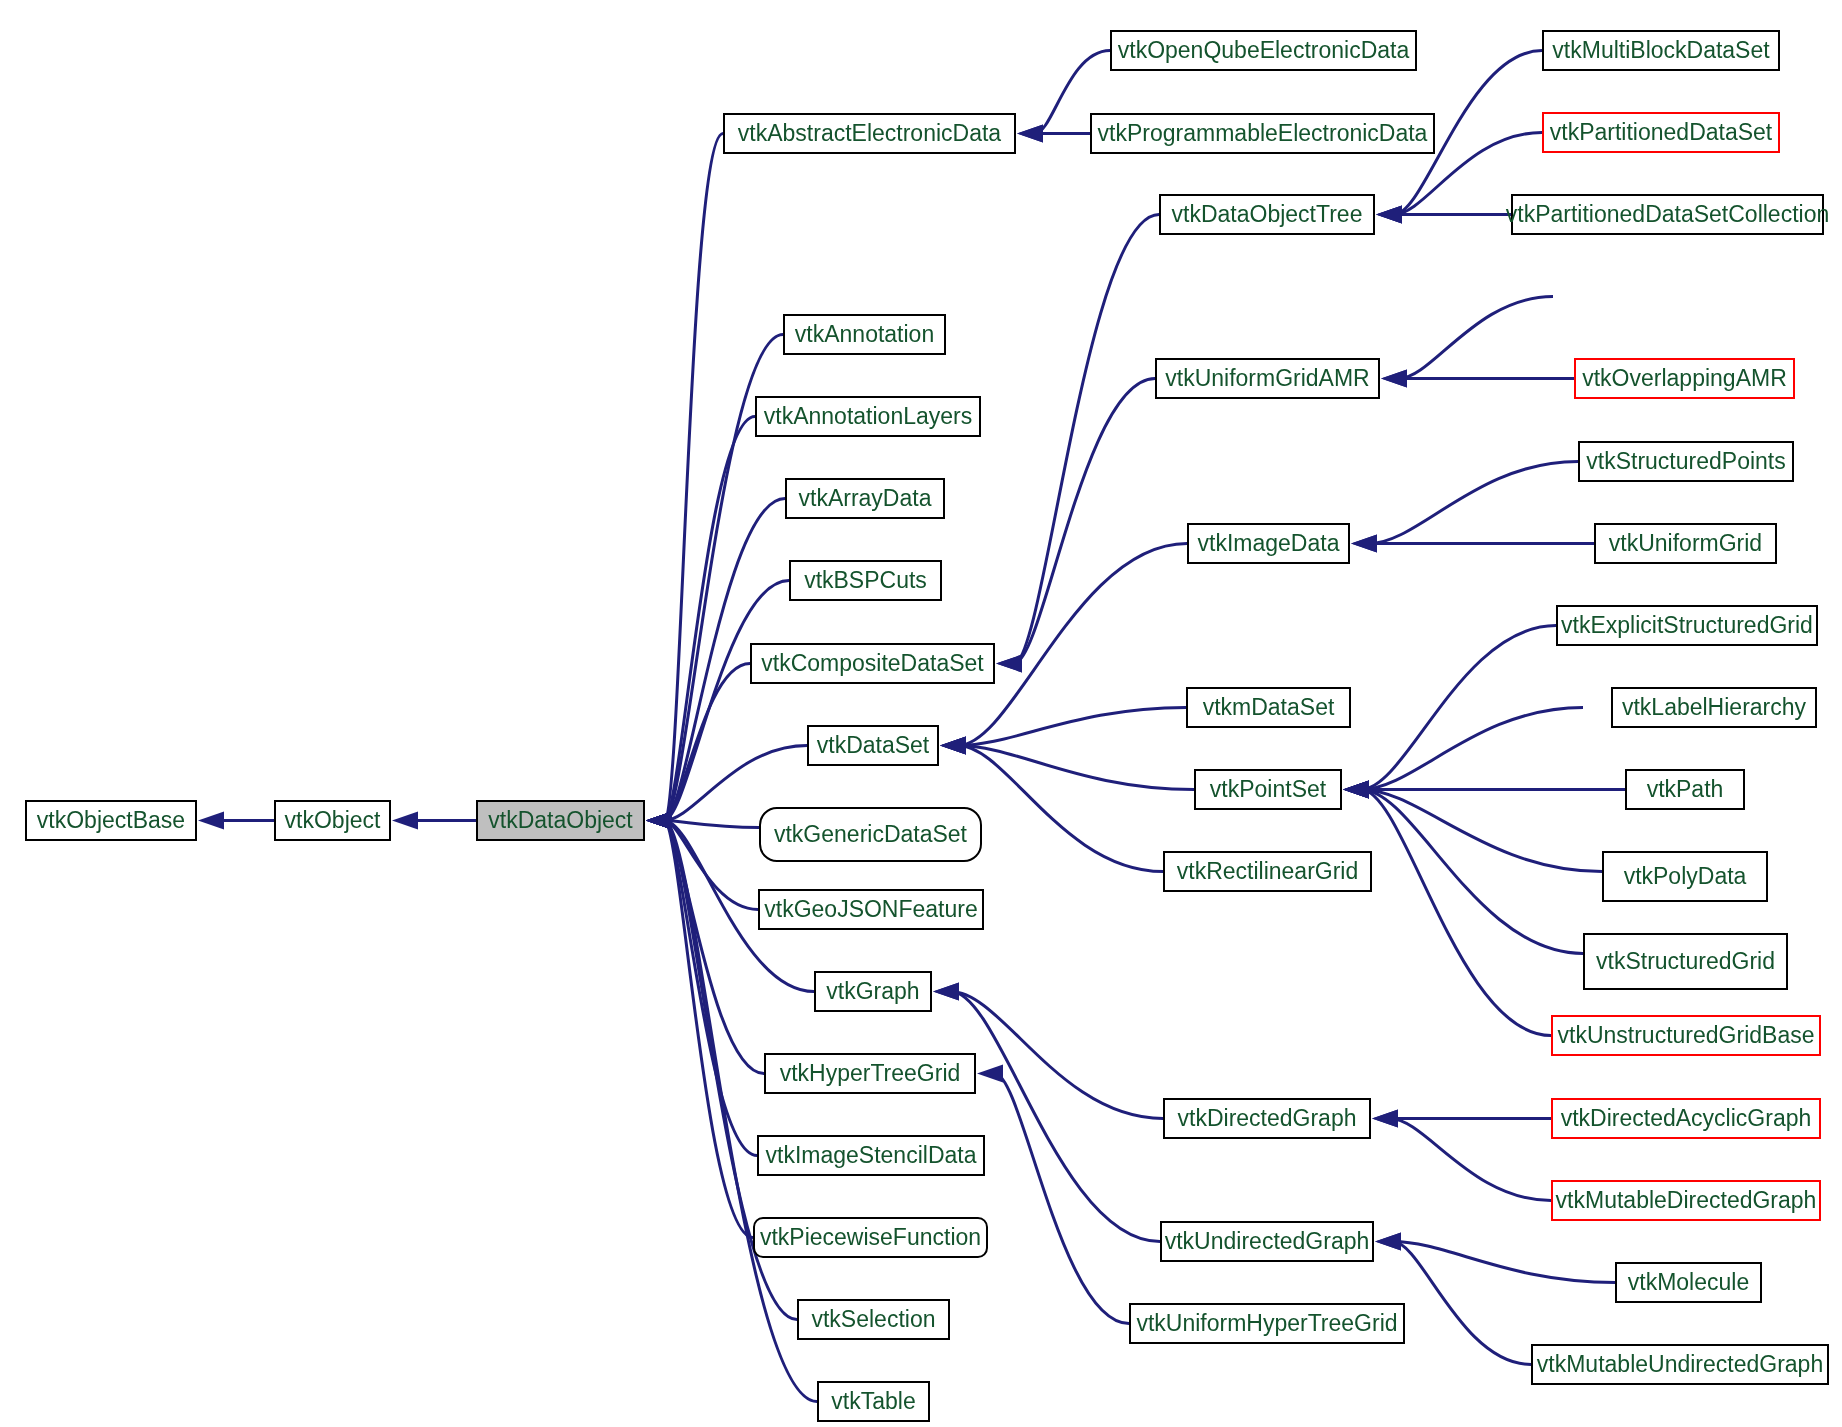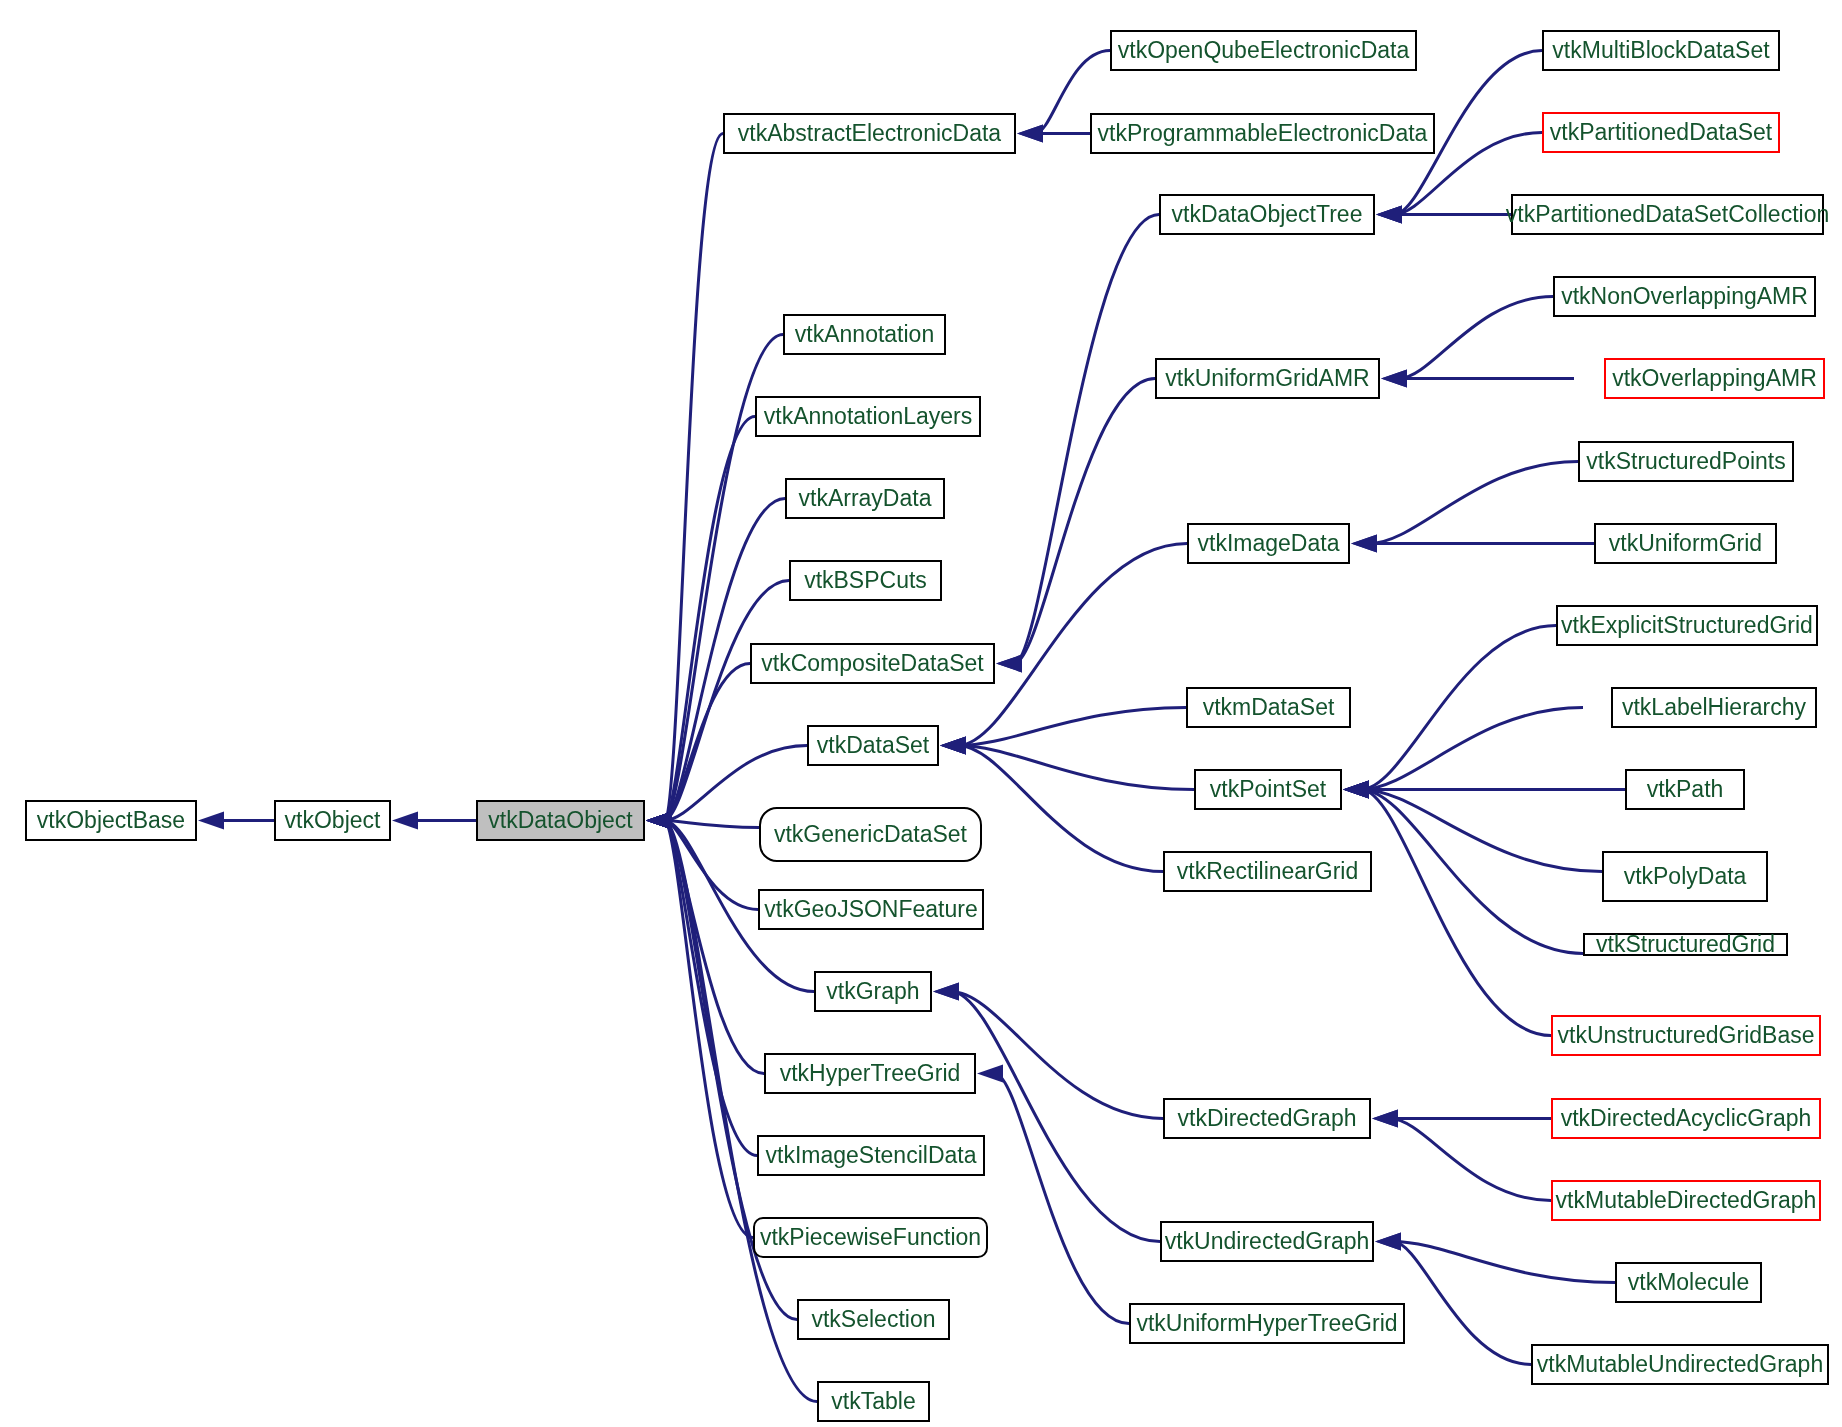--- a/index.html
+++ b/index.html
@@ -302,24 +302,21 @@
     </div>
     <div class="node red" style="left: 1542px; top: 112px; width: 238px; height: 41px;">
       <span class="node-label">vtkPartitionedDataSet</span>
     </div>
     <div class="node" style="left: 1511px; top: 194px; width: 313px; height: 41px;">
       <span class="node-label">vtkPartitionedDataSetCollection</span>
     </div>
     <div class="node" style="left: 1155px; top: 358px; width: 225px; height: 41px;">
       <span class="node-label">vtkUniformGridAMR</span>
     </div>
-    <div class="node" style="left: 1553px; top: 276px; width: 263px; height: 41px;">
-      <span class="node-label">vtkNonOverlappingAMR</span>
-    </div>
-    <div class="node red" style="left: 1574px; top: 358px; width: 221px; height: 41px; margin-left: 30px;">
+    <div class="node red" style="left: 1574px; top: 358px; width: 221px; height: 41px;">
       <span class="node-label">vtkOverlappingAMR</span>
     </div>
     <div class="node" style="left: 1187px; top: 523px; width: 163px; height: 41px;">
       <span class="node-label">vtkImageData</span>
     </div>
     <div class="node" style="left: 1578px; top: 441px; width: 216px; height: 41px;">
       <span class="node-label">vtkStructuredPoints</span>
     </div>
     <div class="node" style="left: 1594px; top: 523px; width: 183px; height: 41px;">
       <span class="node-label">vtkUniformGrid</span>
@@ -338,21 +335,21 @@
     </div>
     <div class="node" style="left: 1583px; top: 687px; width: 206px; height: 41px; margin-left: 28px;">
       <span class="node-label">vtkLabelHierarchy</span>
     </div>
     <div class="node" style="left: 1625px; top: 769px; width: 120px; height: 41px;">
       <span class="node-label">vtkPath</span>
     </div>
     <div class="node" style="left: 1602px; top: 851px; width: 166px; height: 51px;">
       <span class="node-label">vtkPolyData</span>
     </div>
-    <div class="node" style="left: 1583px; top: 933px; width: 205px; height: 23px; align-items: center;">
+    <div class="node" style="left: 1583px; top: 933px; width: 205px; height: 57px; align-items: center;">
       <span class="node-label">vtkStructuredGrid</span>
     </div>
     <div class="node red" style="left: 1551px; top: 1015px; width: 270px; height: 41px;">
       <span class="node-label">vtkUnstructuredGridBase</span>
     </div>
     <div class="node" style="left: 1163px; top: 1098px; width: 208px; height: 41px;">
       <span class="node-label">vtkDirectedGraph</span>
     </div>
     <div class="node red" style="left: 1551px; top: 1098px; width: 270px; height: 41px;">
       <span class="node-label">vtkDirectedAcyclicGraph</span>

